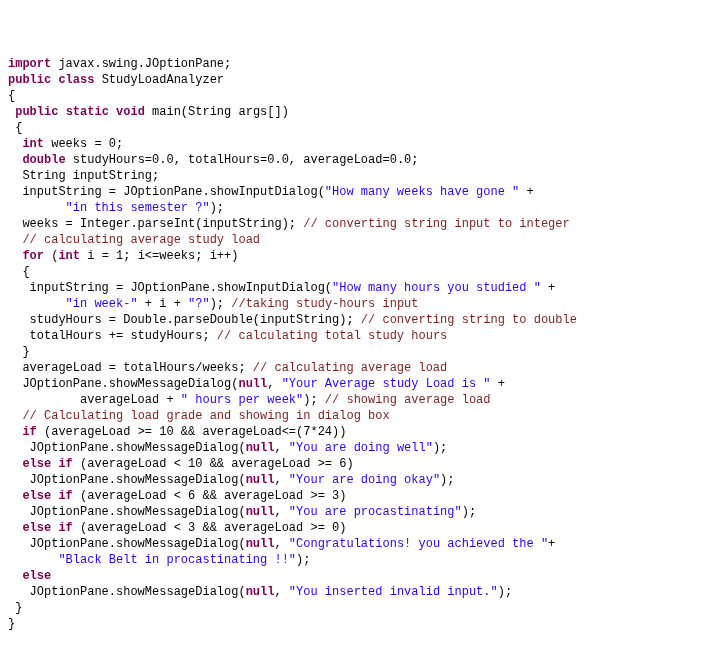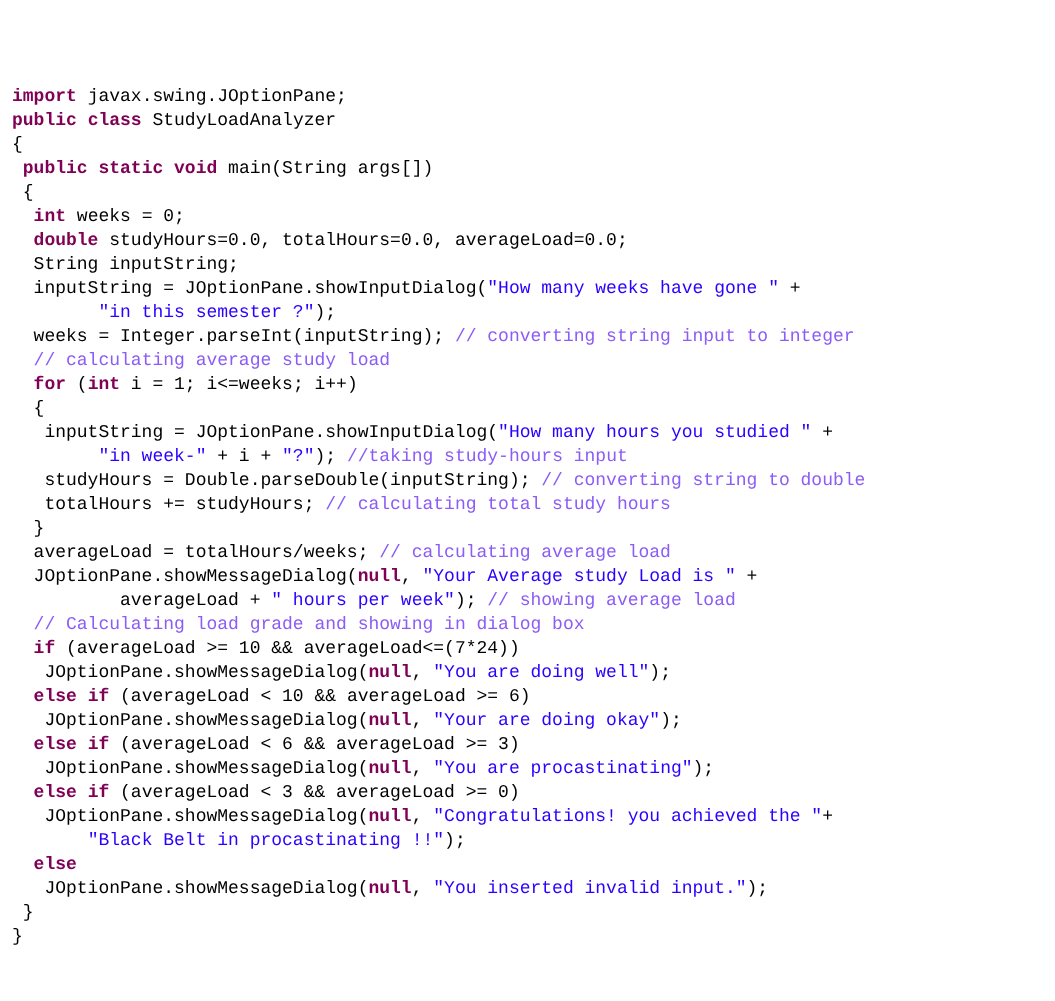--- a/index.html
+++ b/index.html
@@ -8,21 +8,21 @@
     background: #ffffff;
     font-family: Consolas, "Courier New", monospace;
     font-size: 12px;
     line-height: 16px;
     color: #000000;
     white-space: pre;
     width: 703px;
     box-sizing: border-box;
   }
   .kw { color: #7f0055; font-weight: bold; }
-  .cm { color: #8b5cf6; }
+  .cm { color: #7f1d1d; }
   .str { color: #2a00ff; }
   .code-line { display: block; }
 </style>
 </head>
 <body>
 
 
 <div><span class="code-line"><span class="kw">import</span><span> javax.swing.JOptionPane;</span></span><span class="code-line"></span><span class="code-line"><span class="kw">public</span><span> </span><span class="kw">class</span><span> StudyLoadAnalyzer</span></span><span class="code-line">{</span><span class="code-line"><span> </span><span class="kw">public</span><span> </span><span class="kw">static</span><span> </span><span class="kw">void</span><span> main(String args[])</span></span><span class="code-line"> {</span><span class="code-line"><span>  </span><span class="kw">int</span><span> weeks = 0;</span></span><span class="code-line"><span>  </span><span class="kw">double</span><span> studyHours=0.0, totalHours=0.0, averageLoad=0.0;</span></span><span class="code-line">  String inputString;</span><span class="code-line"></span><span class="code-line"><span>  inputString = JOptionPane.showInputDialog(</span><span class="str">"How many weeks have gone "</span><span> +</span></span><span class="code-line"><span>        </span><span class="str">"in this semester ?"</span><span>);</span></span><span class="code-line"><span>  weeks = Integer.parseInt(inputString); </span><span class="cm">// converting string input to integer</span></span><span class="code-line"></span><span class="code-line"><span>  </span><span class="cm">// calculating average study load</span></span><span class="code-line"><span>  </span><span class="kw">for</span><span> (</span><span class="kw">int</span><span> i = 1; i&lt;=weeks; i++)</span></span><span class="code-line">  {</span><span class="code-line"><span>   inputString = JOptionPane.showInputDialog(</span><span class="str">"How many hours you studied "</span><span> +</span></span><span class="code-line"><span>        </span><span class="str">"in week-"</span><span> + i + </span><span class="str">"?"</span><span>); </span><span class="cm">//taking study-hours input</span></span><span class="code-line"><span>   studyHours = Double.parseDouble(inputString); </span><span class="cm">// converting string to double</span></span><span class="code-line"><span>   totalHours += studyHours; </span><span class="cm">// calculating total study hours</span></span><span class="code-line">  }</span><span class="code-line"></span><span class="code-line"><span>  averageLoad = totalHours/weeks; </span><span class="cm">// calculating average load</span></span><span class="code-line"><span>  JOptionPane.showMessageDialog(</span><span class="kw">null</span><span>, </span><span class="str">"Your Average study Load is "</span><span> +</span></span><span class="code-line"><span>          averageLoad + </span><span class="str">" hours per week"</span><span>); </span><span class="cm">// showing average load</span></span><span class="code-line"></span><span class="code-line"><span>  </span><span class="cm">// Calculating load grade and showing in dialog box</span></span><span class="code-line"><span>  </span><span class="kw">if</span><span> (averageLoad &gt;= 10 &amp;&amp; averageLoad&lt;=(7*24))</span></span><span class="code-line"><span>   JOptionPane.showMessageDialog(</span><span class="kw">null</span><span>, </span><span class="str">"You are doing well"</span><span>);</span></span><span class="code-line"><span>  </span><span class="kw">else</span><span> </span><span class="kw">if</span><span> (averageLoad &lt; 10 &amp;&amp; averageLoad &gt;= 6)</span></span><span class="code-line"><span>   JOptionPane.showMessageDialog(</span><span class="kw">null</span><span>, </span><span class="str">"Your are doing okay"</span><span>);</span></span><span class="code-line"><span>  </span><span class="kw">else</span><span> </span><span class="kw">if</span><span> (averageLoad &lt; 6 &amp;&amp; averageLoad &gt;= 3)</span></span><span class="code-line"><span>   JOptionPane.showMessageDialog(</span><span class="kw">null</span><span>, </span><span class="str">"You are procastinating"</span><span>);</span></span><span class="code-line"><span>  </span><span class="kw">else</span><span> </span><span class="kw">if</span><span> (averageLoad &lt; 3 &amp;&amp; averageLoad &gt;= 0)</span></span><span class="code-line"><span>   JOptionPane.showMessageDialog(</span><span class="kw">null</span><span>, </span><span class="str">"Congratulations! you achieved the "</span><span>+</span></span><span class="code-line"><span>       </span><span class="str">"Black Belt in procastinating !!"</span><span>);</span></span><span class="code-line"><span>  </span><span class="kw">else</span></span><span class="code-line"><span>   JOptionPane.showMessageDialog(</span><span class="kw">null</span><span>, </span><span class="str">"You inserted invalid input."</span><span>);</span></span><span class="code-line"> }</span><span class="code-line">}</span></div>
 
 

